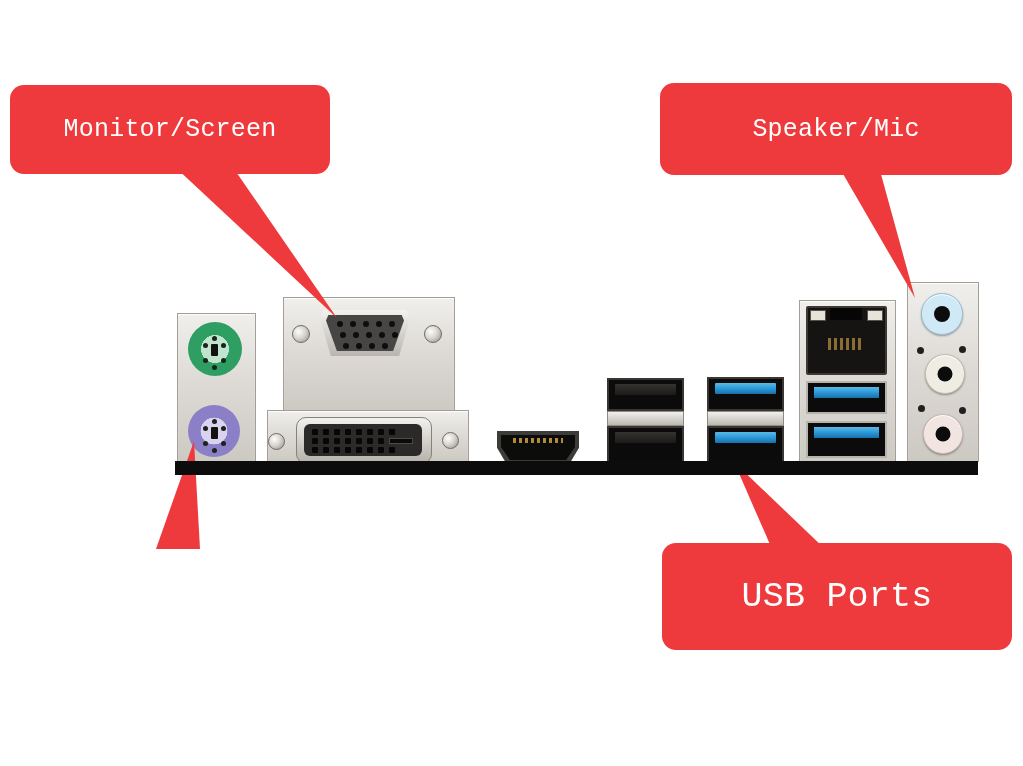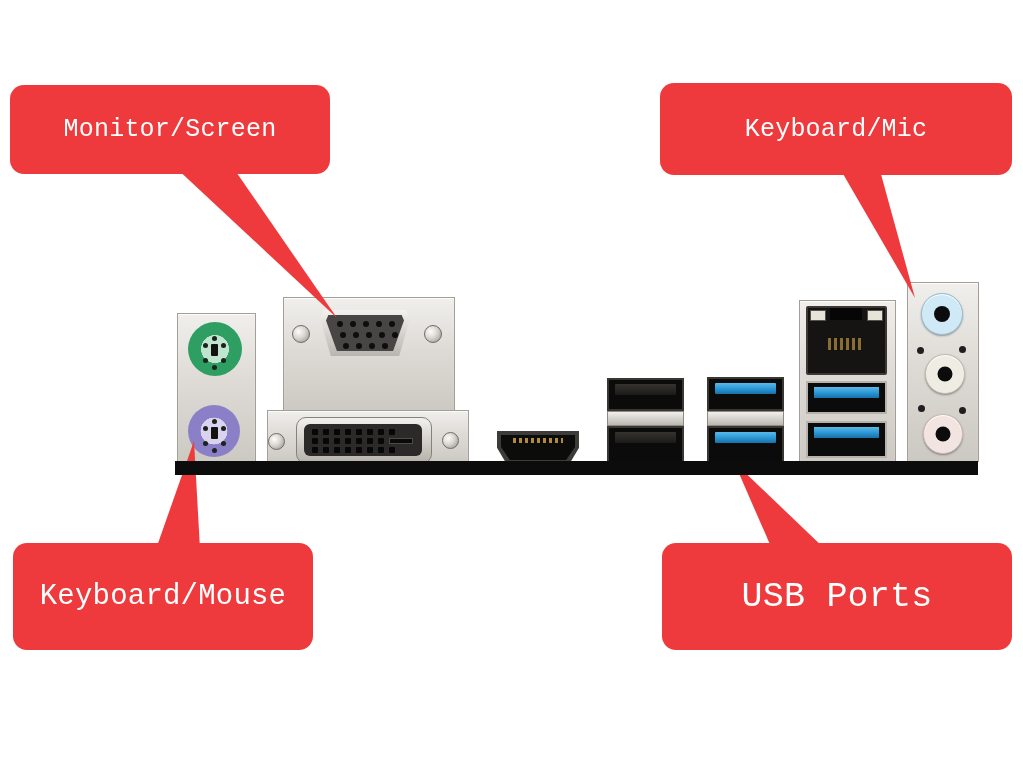--- a/index.html
+++ b/index.html
@@ -200,22 +200,19 @@
     <polygon points="194,441 156,549 200,549" style="fill:var(--callout)"></polygon>
     <polygon points="734,462 772,549 825,549" style="fill:var(--callout)"></polygon>
   </svg>
 
   <div class="board-bar"></div>
 
   <div class="callout monitor">
     <span>Monitor/Screen</span>
   </div>
   <div class="callout speaker">
-    <span>Keyboard/Mic</span>
-  </div>
-  <div class="callout keyboard">
-    <span>Keyboard/Mouse</span>
+    <span>Speaker/Mic</span>
   </div>
   <div class="callout usb">
     <span>USB Ports</span>
   </div>
 
 </div>
 
 </body></html>

